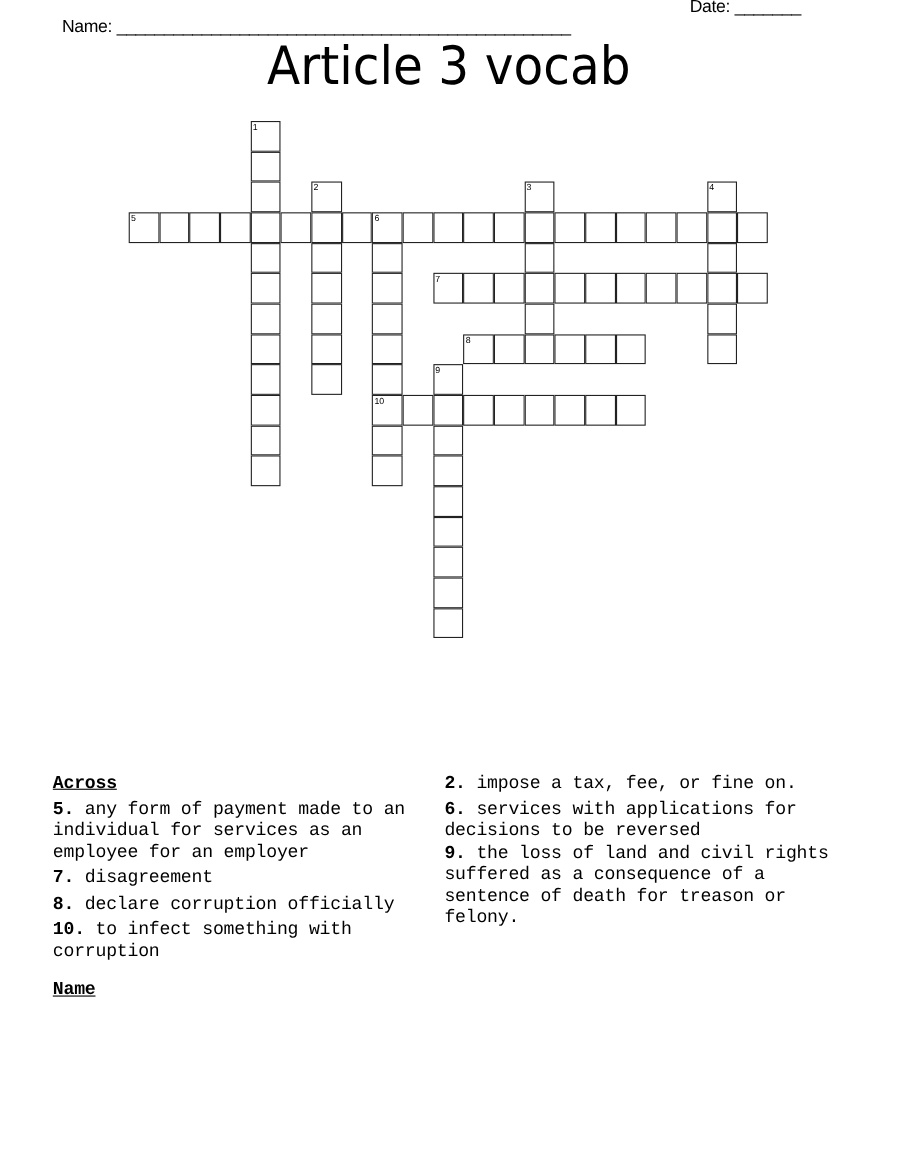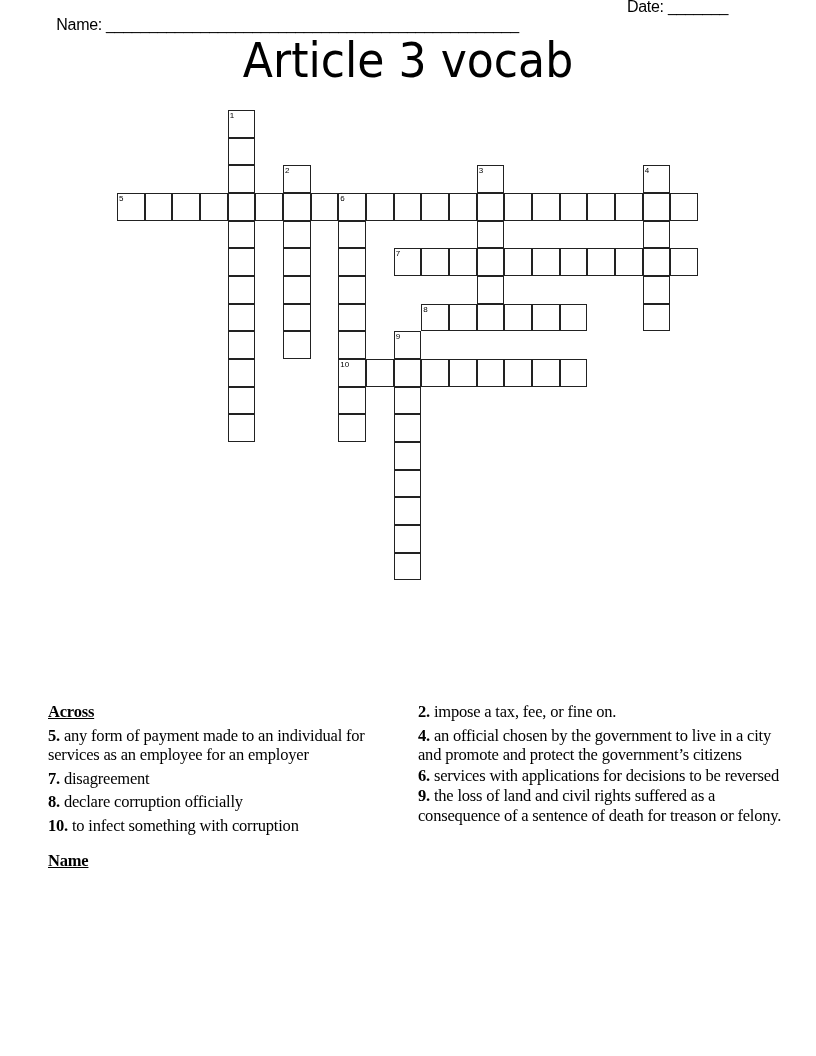--- a/index.html
+++ b/index.html
@@ -18,25 +18,25 @@
   #grid { position: absolute; left: 0; top: 0; width: 816px; height: 600px; }
   .cell {
     position: absolute; width: 27.67px; height: 27.67px; box-sizing: border-box;
     border: 1.5px solid #222; background: #fff;
   }
   .cell .num {
     position: absolute; left: 1px; top: 0px; font-family: "Liberation Sans", sans-serif;
     font-size: 8px; line-height: 9px;
   }
   .clues {
-    position: absolute; top: 702px; font-family: Liberation Serif, serif;
+    position: absolute; top: 702px; font-family: Liberation Mono, monospace;
     font-size: 16.5px; line-height: 19.5px; letter-spacing: -0.2px;
   }
   .clues.left { left: 48px; width: 350px; }
-  .clues.right { left: 418px; width: 370px; }
+  .clues.right { left: 404px; width: 370px; }
   .clue-heading { font-weight: bold; text-decoration: underline; margin-bottom: 4px; }
   .clue { margin-bottom: 4px; }
   .clue b { font-weight: bold; }
 </style>
 </head>
 <body>
 
 <div class="header-line">
   <span>Name: ________________________________________________</span>
   <span class="date">Date: _______</span>
@@ -157,16 +157,15 @@
   <div class="clue-heading">Across</div>
   <div class="clue"><b>5.</b> <span>any form of payment made to an individual for services as an employee for an employer</span></div>
   <div class="clue"><b>7.</b> <span>disagreement</span></div>
   <div class="clue"><b>8.</b> <span>declare corruption officially</span></div>
   <div class="clue" style="margin-bottom:16px"><b>10.</b> <span>to infect something with corruption</span></div>
   <div class="clue-heading">Name</div>
 </div>
 
 <div class="clues right">
   <div class="clue"><b>2.</b> <span>impose a tax, fee, or fine on.</span></div>
-  <div class="clue" style="margin-bottom:1px"><b>4.</b> <span>an official chosen by the government to live in a city and promote and protect the government’s citizens</span></div>
   <div class="clue" style="margin-bottom:1px"><b>6.</b> <span>services with applications for decisions to be reversed</span></div>
   <div class="clue"><b>9.</b> <span>the loss of land and civil rights suffered as a consequence of a sentence of death for treason or felony.</span></div>
 </div>
 
 </body></html>

